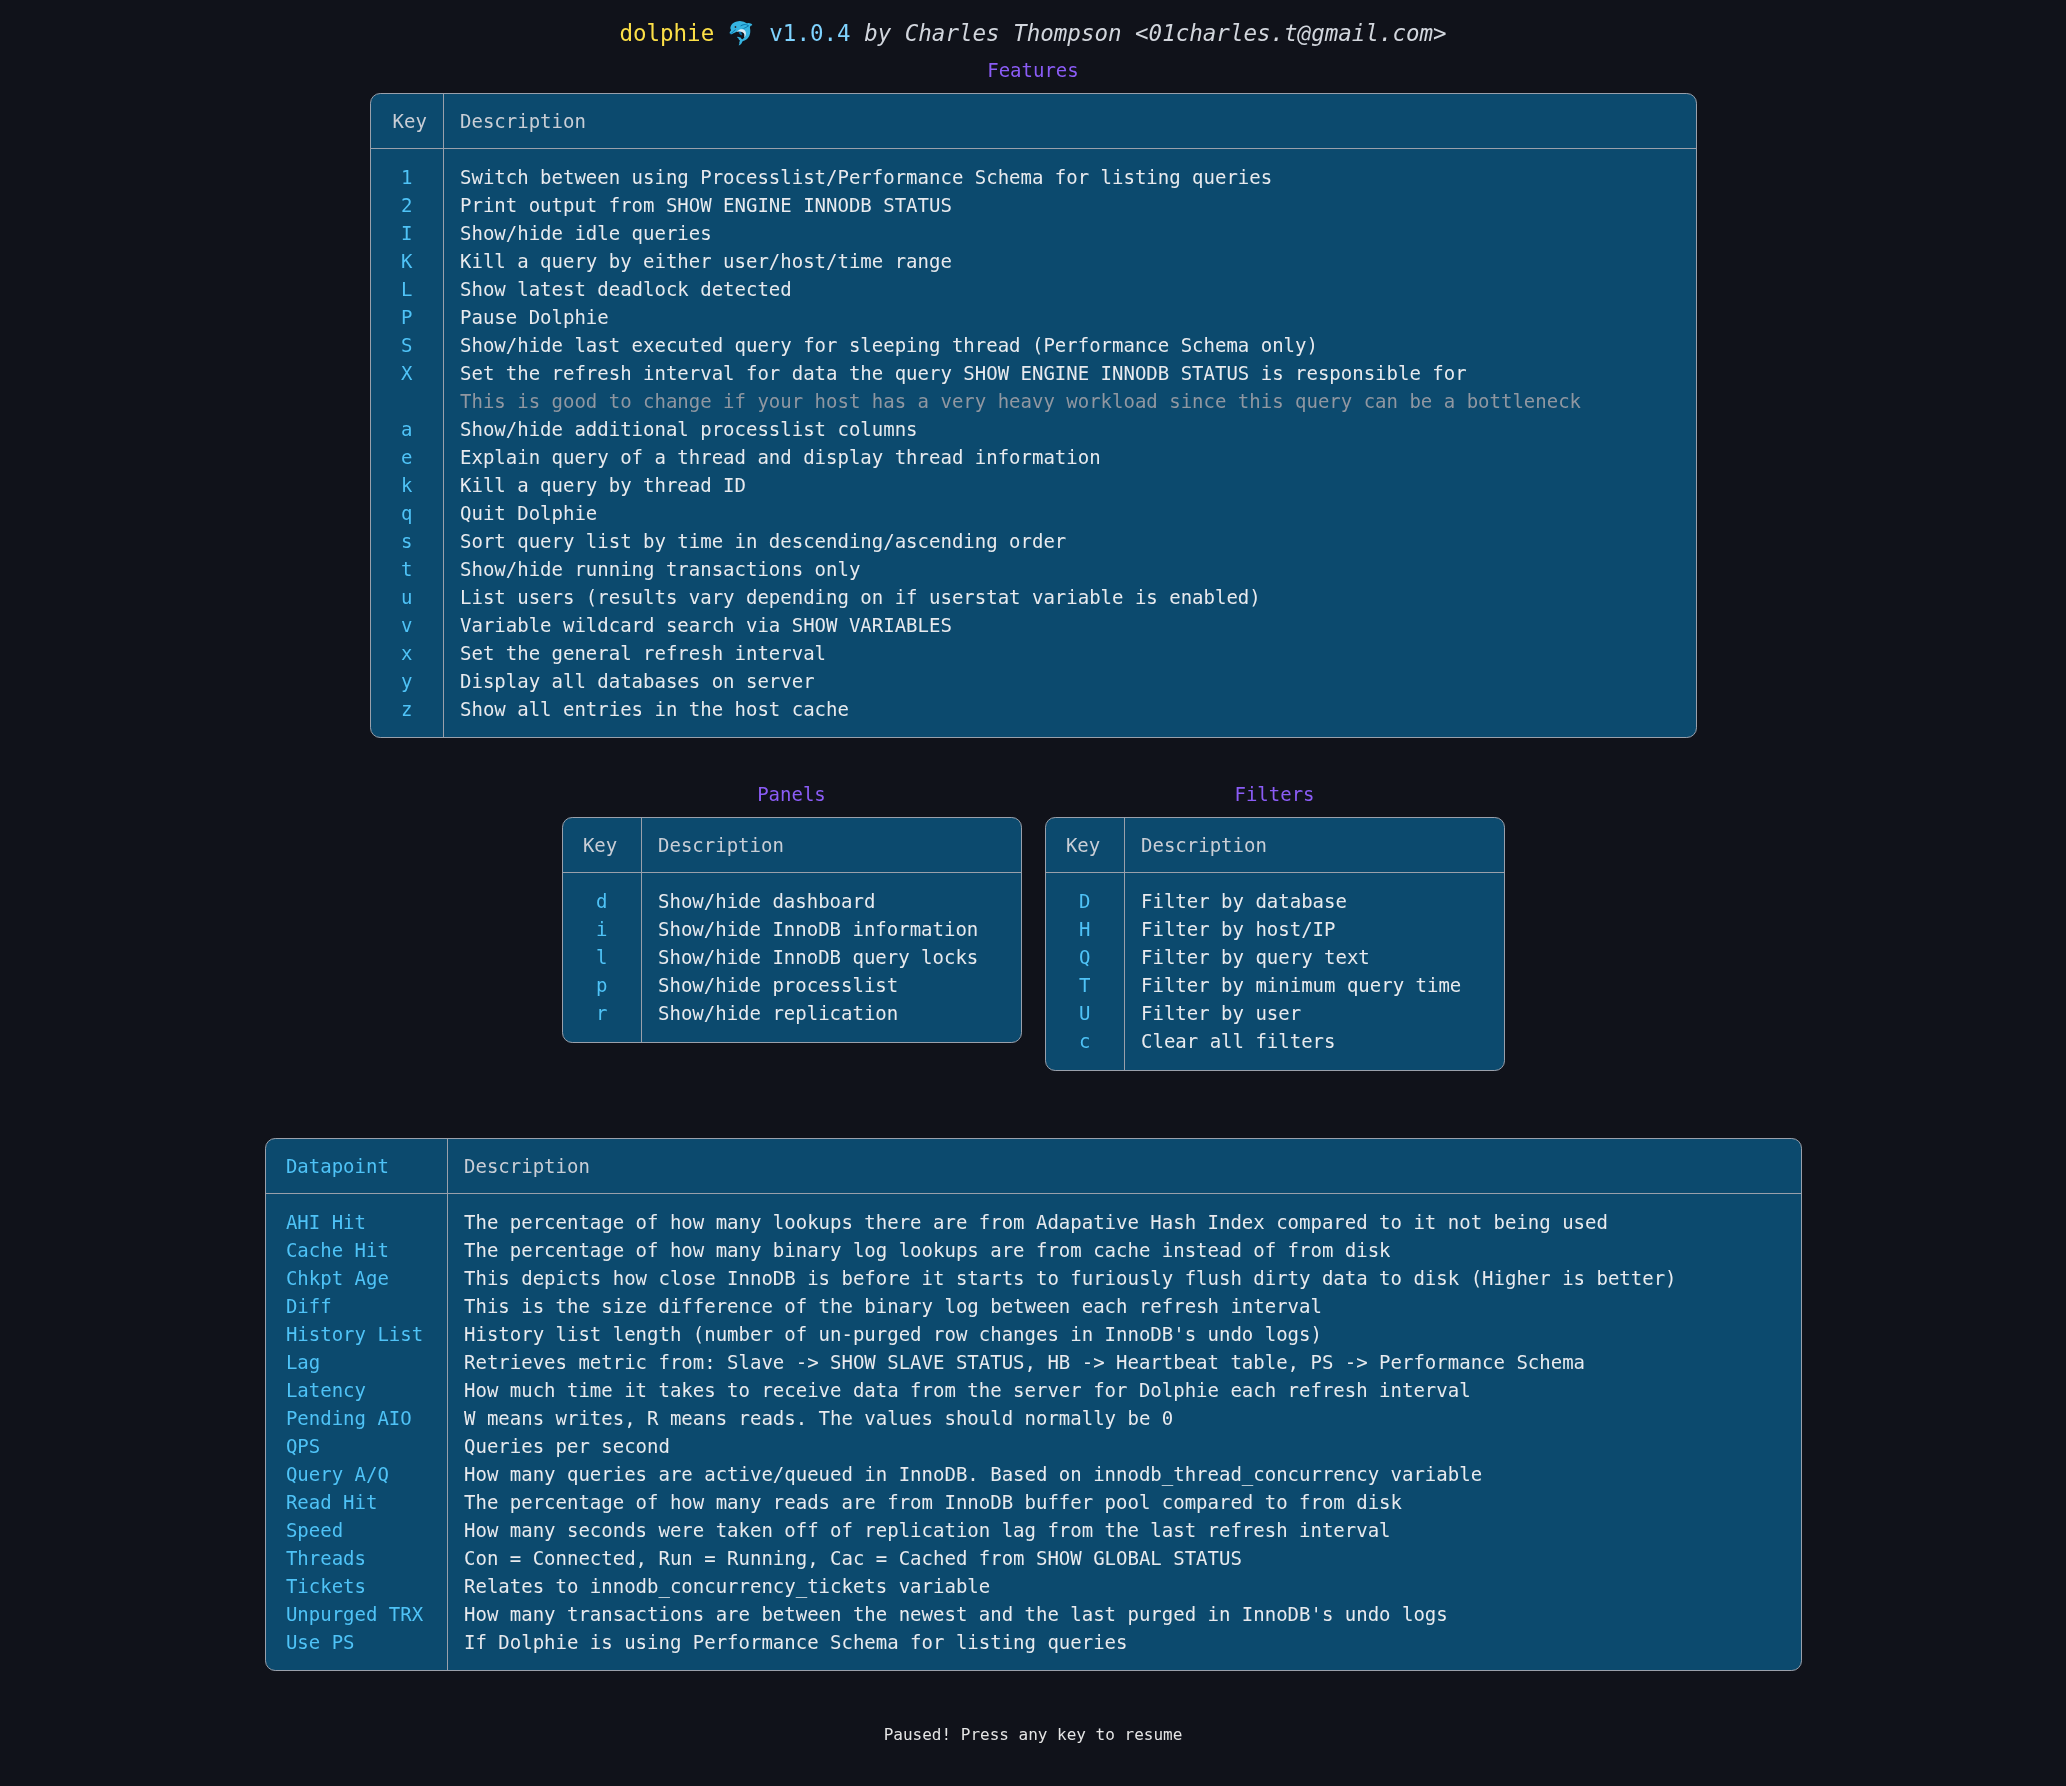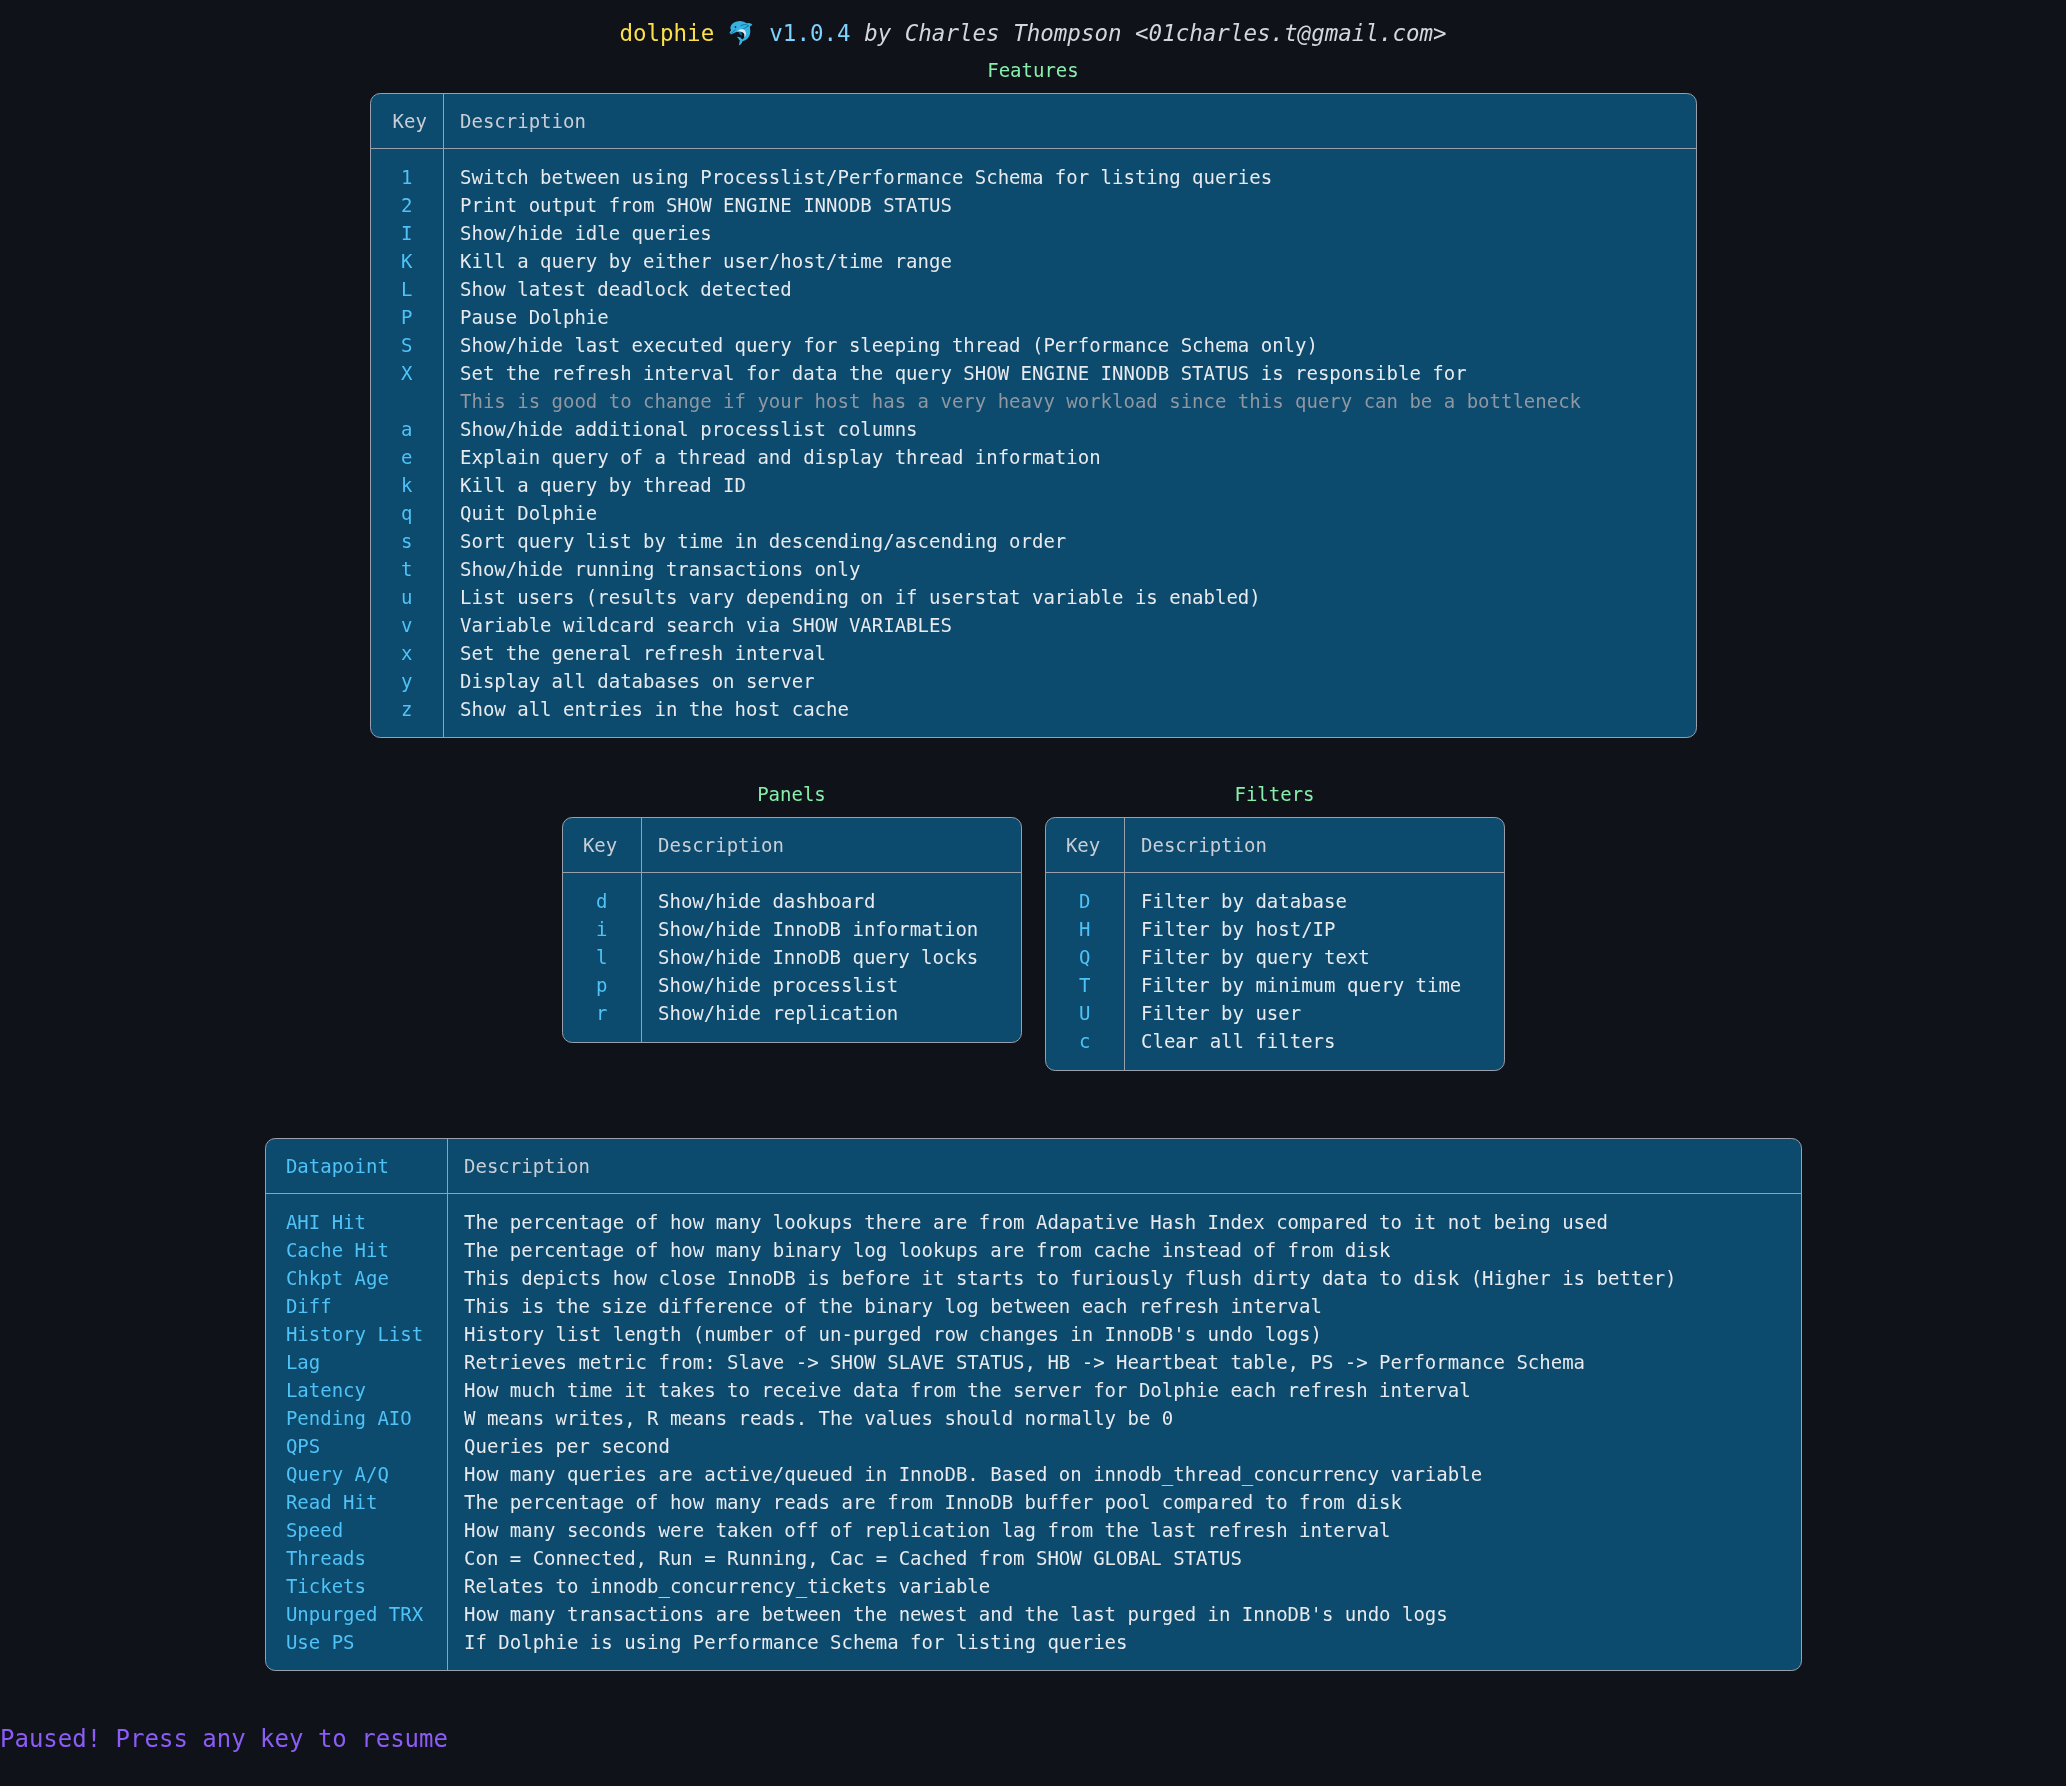--- a/index.html
+++ b/index.html
@@ -25,21 +25,21 @@
     white-space: pre;
   }
   .title-name { color: #fde047; margin-top: 28px; }
   .title-emoji { font-family: "DejaVu Sans", sans-serif; }
   .title-ver  { color: #7fd3ff; }
   .title-rest { color: #d2d6dd; font-style: italic; }
 
   
   .section-heading {
     text-align: center;
-    color: #86efac;
+    color: #8b5cf6;
     font-size: 19px;
     margin: 0;
     padding: 0;
   }
 
   
   .panel {
     border: 1.5px solid #9aa0ab;
     border-radius: 10.2px;
     background: #0c4a6e;
@@ -110,22 +110,23 @@
     width: 182px;
     text-align: left;
     padding-left: 20.4px !important;
     color: #4fc3f7;
   }
   #dp-table th.h-key { padding-left: 20.4px; }
   #dp-table th.h-desc { padding-left: 16px; }
 
   
   .footer {
-    color: #8b5cf6;
-    font-size: 24px;
+    text-align: center;
+    color: #e5e5e5;
+    font-size: 16px;
     margin-top: 54px;
   }
 </style>
 </head>
 <body>
 
 <div class="title-bar"><span class="title-name">dolphie</span><span> </span><span class="title-emoji">🐬</span><span> </span><span class="title-ver">v1.0.4</span><span class="title-rest"> by Charles Thompson &lt;01charles.t@gmail.com&gt;</span></div>
 
 <div id="features-wrap">
   <div class="section-heading">Features</div>

